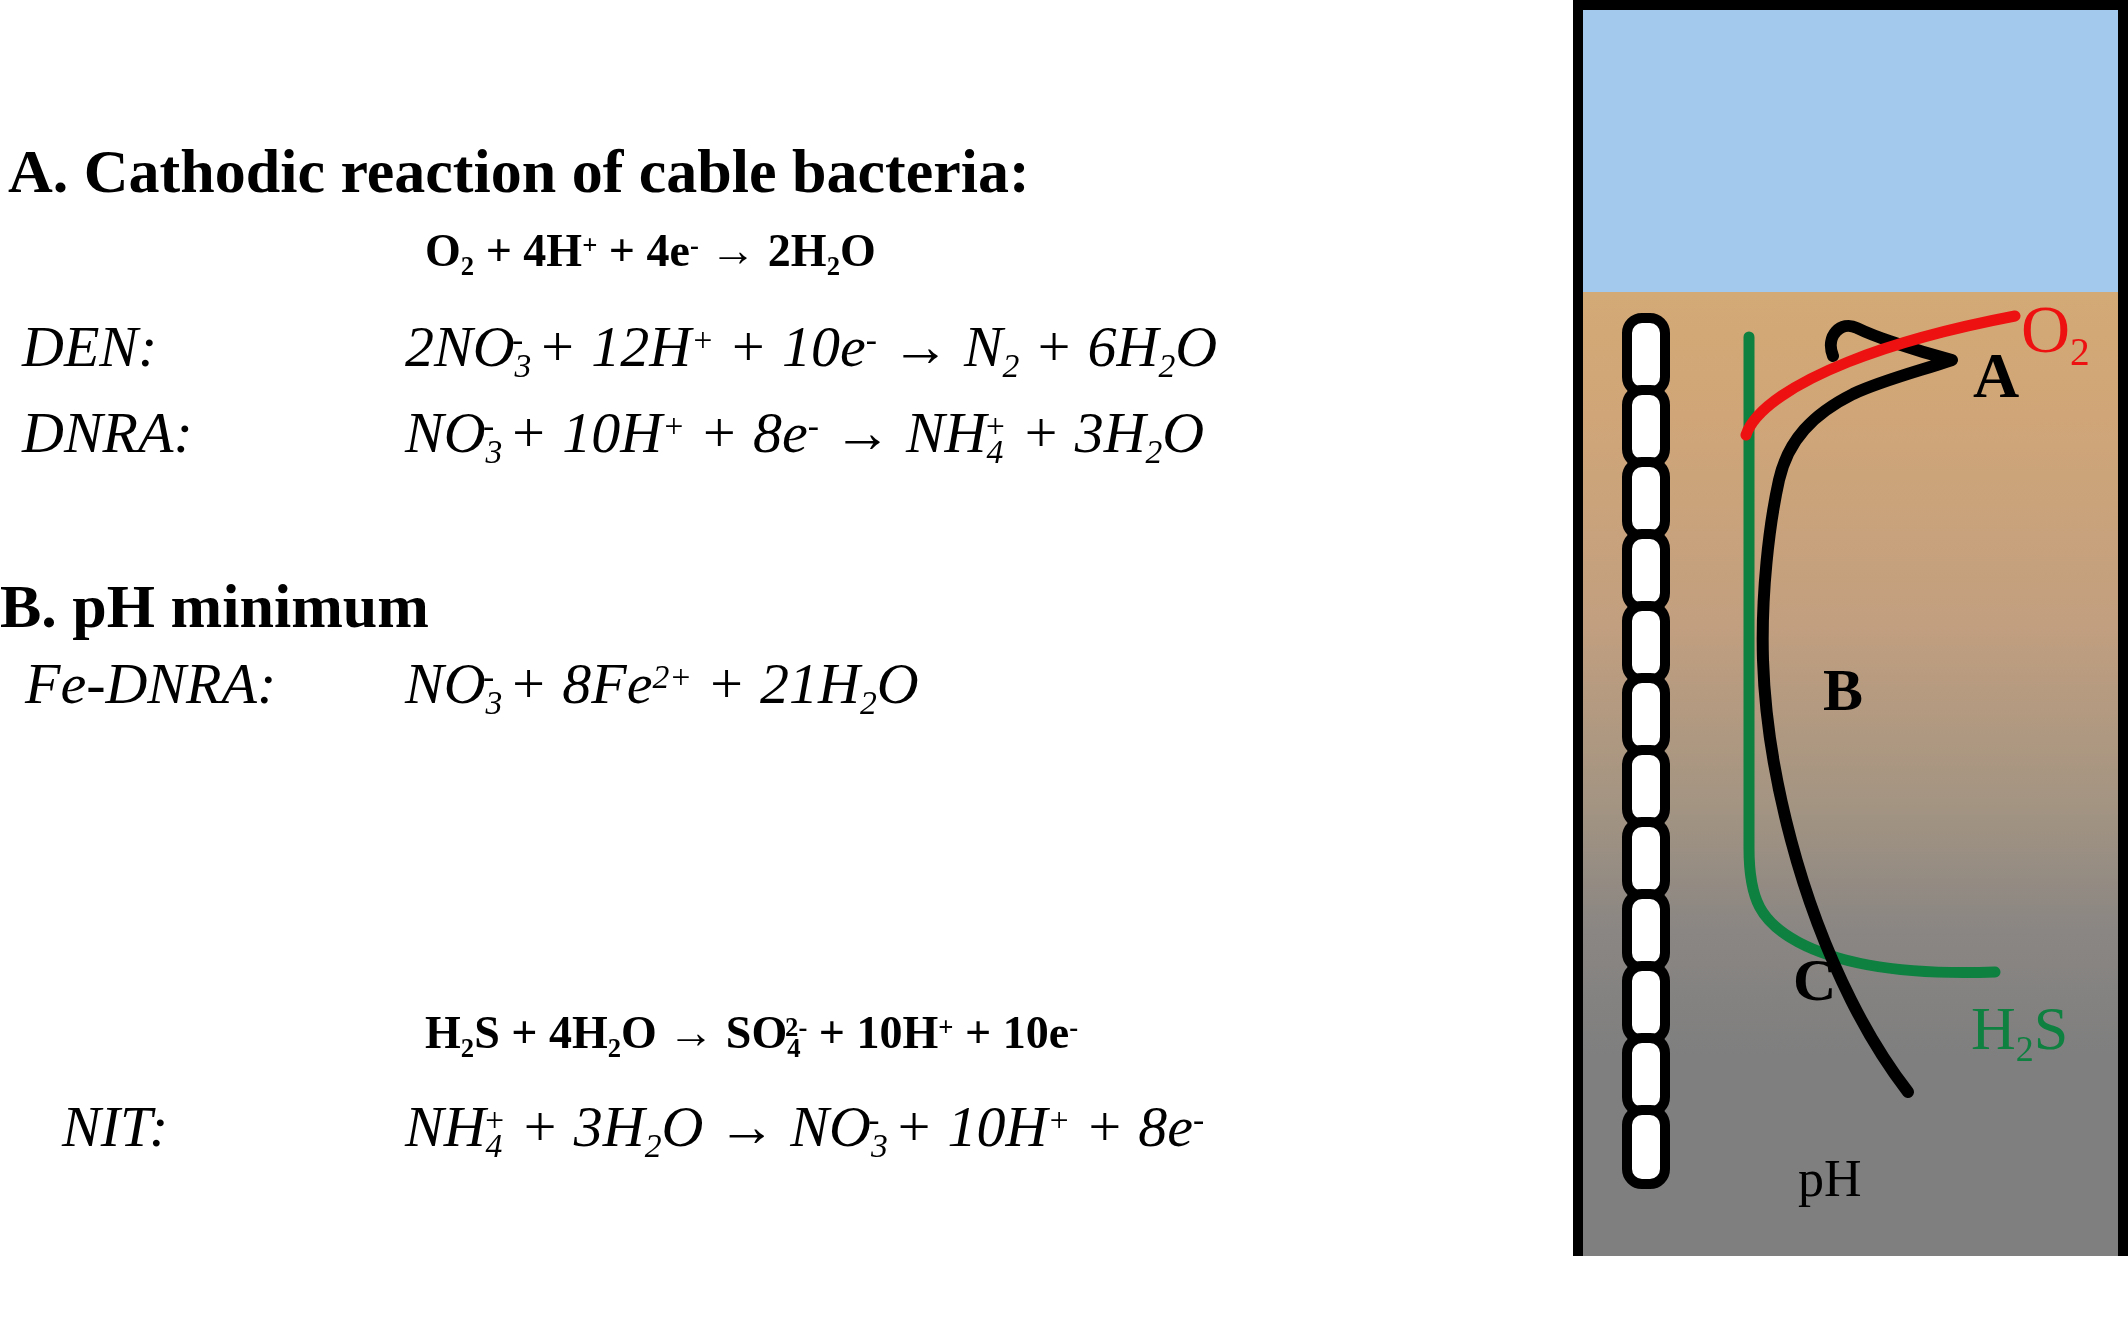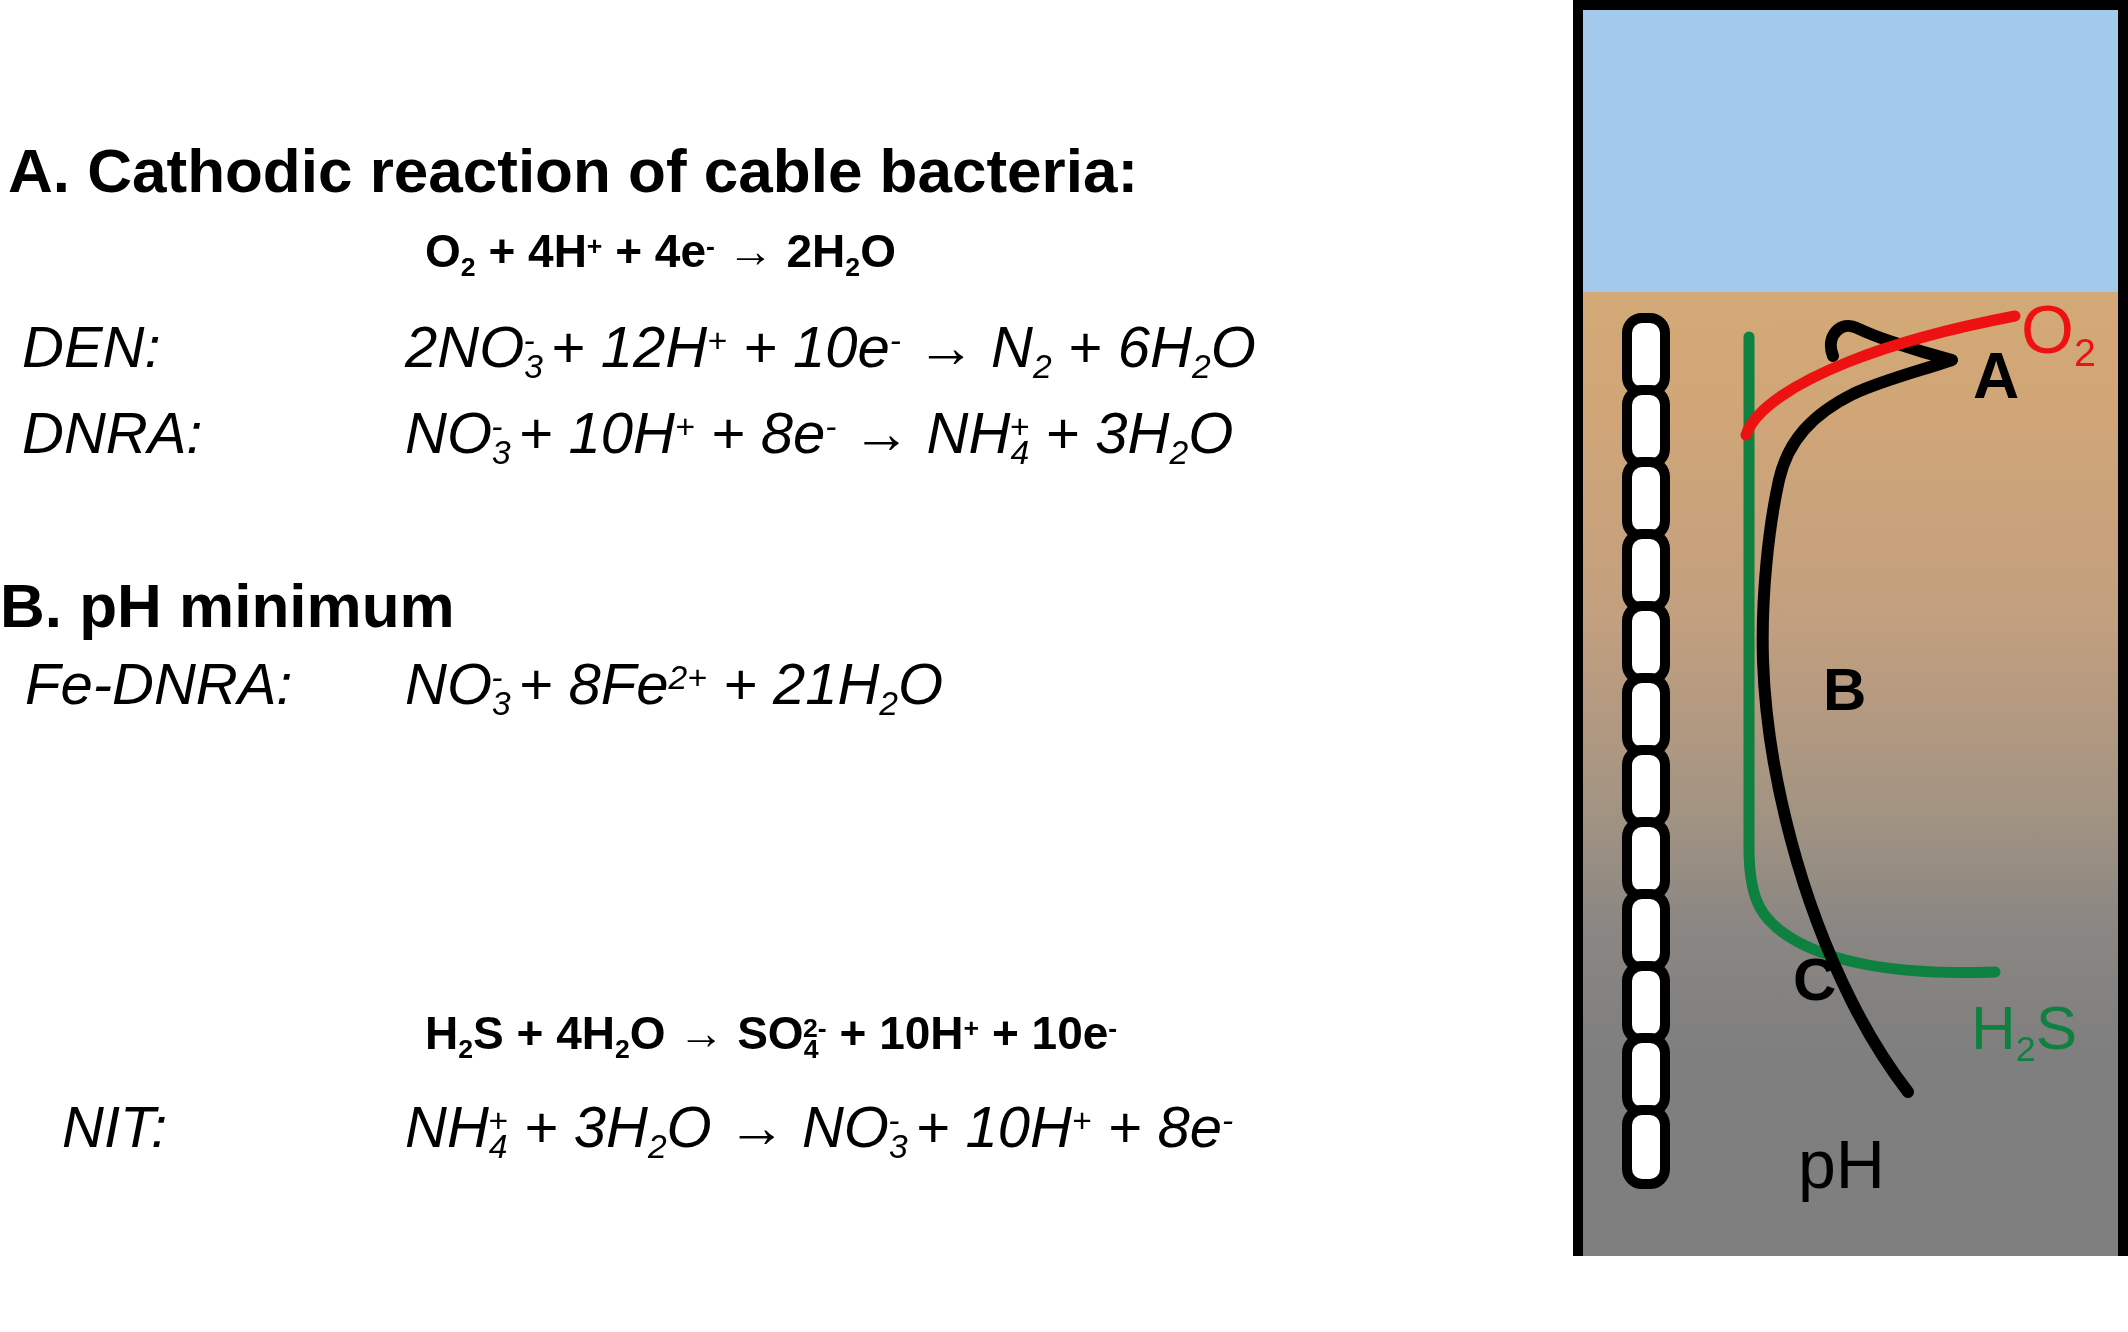--- a/index.html
+++ b/index.html
@@ -1,17 +1,17 @@
 <!DOCTYPE html>
 <html><head>
 <meta charset="utf-8">
 <style>
   html,body{margin:0;padding:0;background:#ffffff;}
   .canvas{position:relative;width:2128px;height:1256px;background:#ffffff;overflow:hidden;
-          font-family:Liberation Sans, sans-serif;color:#000;}
+          font-family:Liberation Serif, serif;color:#000;}
   
   .text-col{position:absolute;left:0;top:0;width:1573px;height:1332px;}
   .tline{position:absolute;white-space:nowrap;line-height:1;}
   .heading{font-size:62px;font-weight:700;}
   .boldeq{font-size:46px;font-weight:700;margin-left:20px;}
   .ital{font-size:58px;font-style:italic;}
   
   .tline sub{font-size:58%;position:relative;top:0.34em;line-height:0;vertical-align:baseline;}
   .tline sup{font-size:58%;position:relative;top:-0.46em;line-height:0;vertical-align:baseline;}
   .tline sup.stk{margin-left:-0.58em;}
@@ -24,21 +24,21 @@
     background:linear-gradient(to bottom,#d3a976 0%,#d0a678 12%,#c29f7f 32%,#a39482 50%,#8a8683 62%,#7f7f7f 74%,#7f7f7f 100%);}
   .overlay{position:absolute;left:0;top:0;width:535px;height:1312px;}
   .plabel{position:absolute;white-space:nowrap;line-height:1;}
   .plabel sub{font-size:58%;position:relative;top:0.34em;line-height:0;vertical-align:baseline;}
   .lblA,.lblB,.lblC{font-weight:700;color:#000;}
   .lblA{font-size:64px;}
   .lblB{font-size:60px;}
   .lblC{font-size:60px;}
   .lblO2{font-size:68px;}
   .lblH2S{font-size:62px;}
-  .lblpH{font-size:68px;color:#000;}
+  .lblpH{font-size:52px;color:#000;margin-top:23px;}
 </style>
 </head>
 <body>
 
 <div class="canvas">
 
   <div class="text-col">
 
     <div class="tline heading" style="left:8px;top:140px">A. Cathodic reaction of cable bacteria:</div>
 

